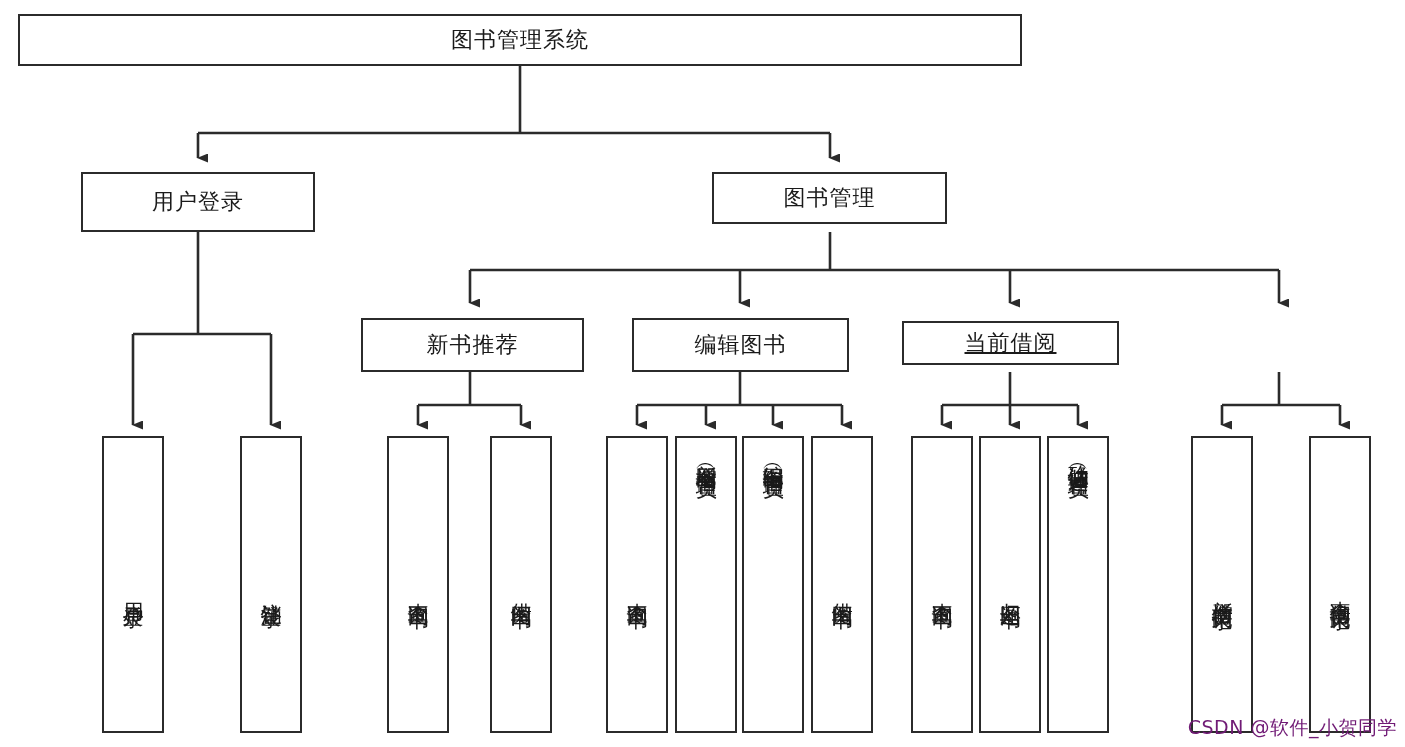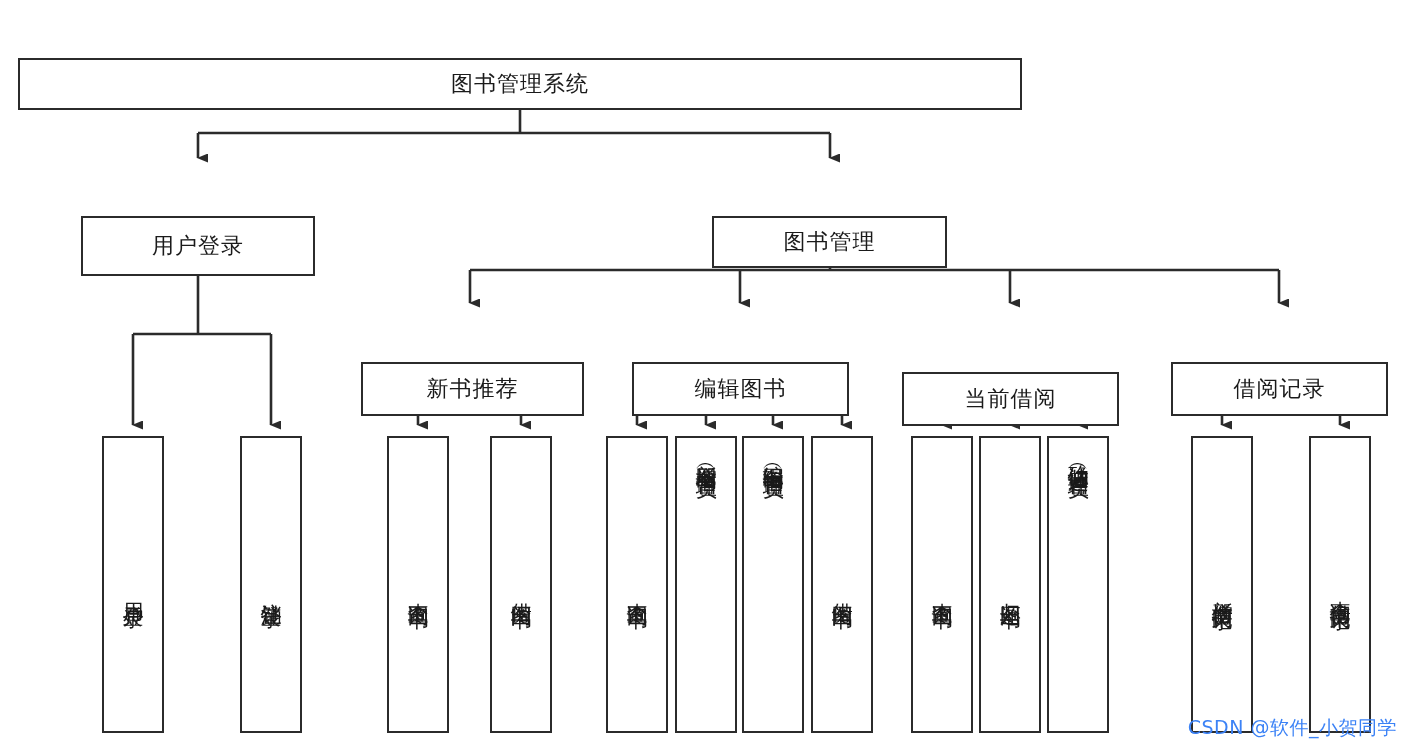--- a/index.html
+++ b/index.html
@@ -35,21 +35,20 @@
     align-items: center;
     justify-content: center;
     color: #1a1a1a;
     z-index: 2;
   }
   .node-h {
     font-size: 22px;
     letter-spacing: 1px;
     line-height: 1.1;
     white-space: nowrap;
-    margin-top: 44px;
   }
   .node-v {
     align-items: flex-start;
     justify-content: center;
     padding-top: 10px;
   }
   .vtext {
     writing-mode: vertical-rl;
     text-orientation: upright;
     font-size: 21px;
@@ -58,21 +57,21 @@
     color: #1a1a1a;
   }
   .vtext-mid {
     align-self: center;
   }
   #watermark {
     position: absolute;
     right: 8px;
     bottom: 6px;
     font-size: 19px;
-    color: #3b82f6;
+    color: #701a75;
     letter-spacing: 0.5px;
     z-index: 5;
     white-space: nowrap;
   }
 </style>
 </head>
 <body>
 
 <div id="canvas">
 
@@ -136,25 +135,22 @@
   <div class="node node-h" style="left:712px; top:172px; width:235px; height:52px;">
     <span>图书管理</span>
   </div>
 
   <div class="node node-h" style="left:361px; top:318px; width:223px; height:54px;">
     <span>新书推荐</span>
   </div>
   <div class="node node-h" style="left:632px; top:318px; width:217px; height:54px;">
     <span>编辑图书</span>
   </div>
-  <div class="node node-h" style="left:902px; top:328px; width:217px; height:54px;">
+  <div class="node node-h" style="left:902px; top:321px; width:217px; height:44px;text-decoration:underline;">
     <span>当前借阅</span>
-  </div>
-  <div class="node node-h" style="left:1171px; top:318px; width:217px; height:54px;">
-    <span>借阅记录</span>
   </div>
 
   <div class="node node-v" style="left:102px; top:436px; width:62px; height:297px;">
     <span class="vtext vtext-mid">用户登录</span>
   </div>
   <div class="node node-v" style="left:240px; top:436px; width:62px; height:297px;">
     <span class="vtext vtext-mid">注销登录</span>
   </div>
 
   <div class="node node-v" style="left:387px; top:436px; width:62px; height:297px;">

